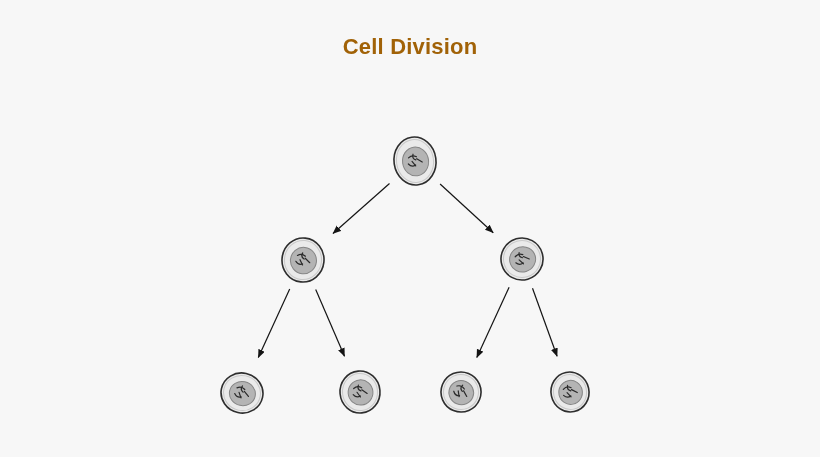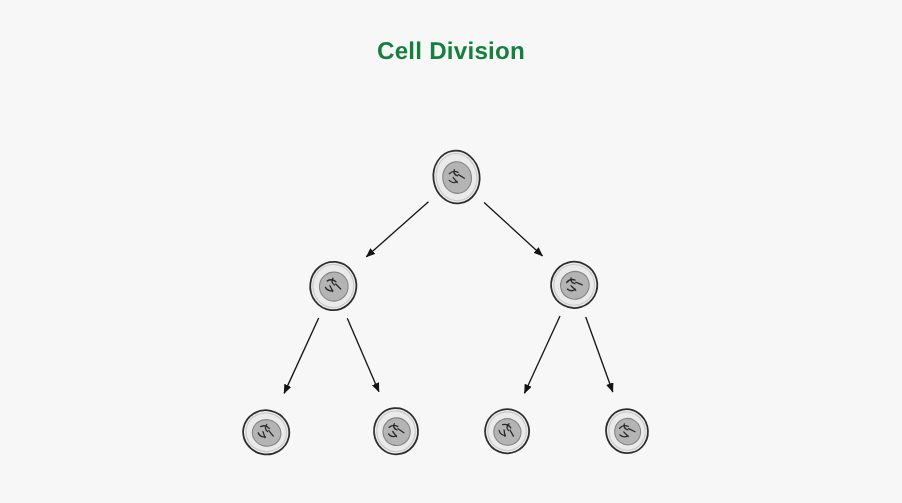--- a/index.html
+++ b/index.html
@@ -18,21 +18,21 @@
   .title {
     position: absolute;
     top: 34px;
     left: 0;
     width: 820px;
     margin: 0;
     text-align: center;
     font-size: 22px;
     font-weight: bold;
     letter-spacing: 0.2px;
-    color: #15803d;
+    color: #a16207;
   }
   svg.diagram {
     position: absolute;
     top: 0;
     left: 0;
     width: 820px;
     height: 457px;
   }
 </style>
 </head>

